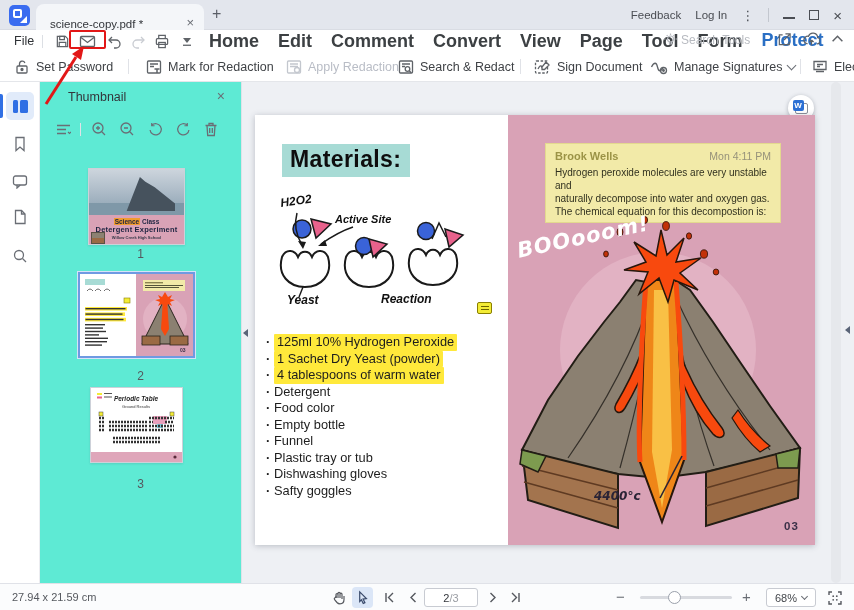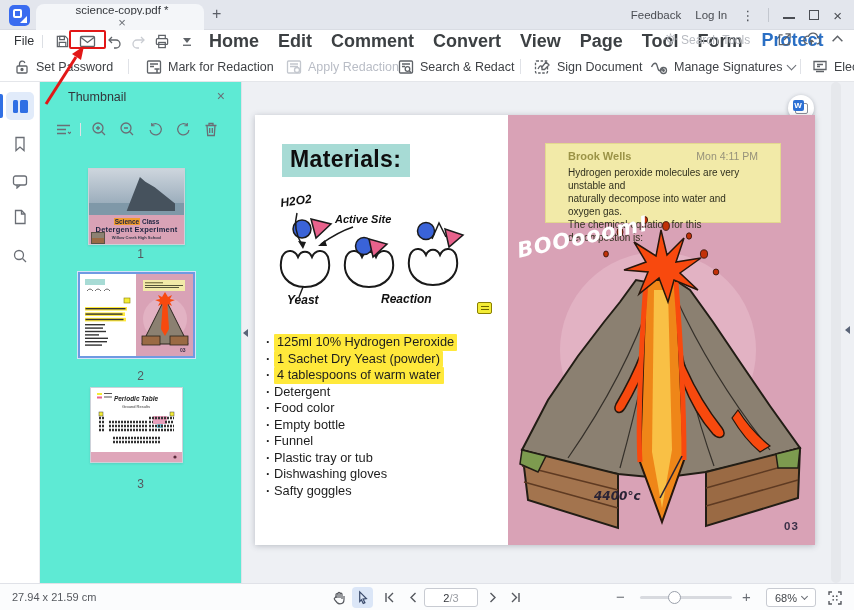--- a/index.html
+++ b/index.html
@@ -5,21 +5,21 @@
   * { margin:0; padding:0; box-sizing:border-box; }
   html,body { width:854px; height:610px; overflow:hidden; }
   body { font-family:"Liberation Sans", sans-serif; background:#eef0f4; position:relative; font-size:12px; color:#333; }
   svg { display:block; }
 
   
   .titlebar { position:relative; height:30px; background:#e3e6ed; border-bottom:1px solid #d9dce3; }
   .applogo { position:absolute; left:9px; top:5px; width:21px; height:21px; border-radius:5px; background:#3a6cf0; }
   .applogo span { position:absolute; left:4px; top:4px; width:9px; height:9px; border:2.2px solid #fff; border-radius:2px; }
   .applogo i { position:absolute; right:3px; bottom:3px; width:0; height:0; border-left:7px solid transparent; border-bottom:7px solid #fff; }
-  .tab { position:absolute; left:36px; top:4px; width:168px; height:26px; background:#f4f6f9; border-radius:8px 8px 0 0; display:flex; align-items:center; padding:0 10px 0 14px;flex-direction:column; }
+  .tab { position:absolute; left:36px; top:4px; width:168px; height:26px; background:#f4f6f9; border-radius:8px 8px 0 0; display:flex; align-items:flex-end; padding:0 10px 0 14px; }
   .tab-title { font-size:11.5px; color:#33363b; flex:1; white-space:nowrap; overflow:hidden; }
   .tab-close { color:#6a6e75; font-size:13px; cursor:default; }
   .newtab { position:absolute; left:212px; top:5px; font-size:16px; color:#5a5e66; }
   .tb-right { position:absolute; right:0; top:0; height:30px; display:flex; align-items:center; gap:14px; padding-right:12px; }
   .tb-link { font-size:11.5px; color:#4a4d53; }
   .tb-more { font-size:13px; color:#4a4d53; }
   .tb-sep { width:1px; height:14px; background:#c3c7cf; }
   .win-min { width:12px; height:2px; background:#4a4d53; margin-top:5px; }
   .win-max { width:10px; height:10px; border:1.4px solid #4a4d53; }
   .win-close { font-size:15px; color:#4a4d53; }
@@ -84,21 +84,21 @@
   .hand { font-family:"DejaVu Sans", sans-serif; font-style:italic; font-weight:700; }
 
   .note-icon { position:absolute; left:222px; top:187px; width:15px; height:12px; background:#f3ec35; border:1.3px solid #8a7f00; border-radius:2px; }
   .note-icon::before { content:""; position:absolute; left:3px; top:3px; width:8px; height:1.3px; background:#6c6300; box-shadow:0 3px 0 #6c6300; }
 
   .mat-list { position:absolute; left:11px; top:219px; line-height:16.5px; font-size:12.8px; color:#1d1d1d; white-space:nowrap; }
   .mli { display:flex; align-items:center; }
   .mli .b { width:8px; color:#1d1d1d; font-weight:700; }
   .mli .hl { background:#ffe93b; padding:0 3px; border-radius:1px; }
 
-  .sticky { position:absolute; left:37px; top:28px; width:236px; height:80px; background:#f2eaa8; border:1px solid #e3d98f; padding:6px 22px; }
+  .sticky { position:absolute; left:37px; top:28px; width:236px; height:80px; background:#f2eaa8; border:1px solid #e3d98f; padding:6px 9px; }
   .sticky-head { display:flex; justify-content:space-between; }
   .sticky-author { font-size:11px; font-weight:700; color:#9b9346; }
   .sticky-time { font-size:10.5px; color:#96927a; }
   .sticky-body { margin-top:4px; font-size:10px; line-height:13px; color:#31311f; }
 
   .volcano { position:absolute; left:0; top:95px; }
   .boom { position:absolute; left:8px; top:110px; color:#fff; font-size:21px; transform:rotate(-12deg); letter-spacing:1px; }
   .temp { position:absolute; left:86px; top:374px; color:#2a2335; font-size:12px; }
   .pgnum { position:absolute; left:276px; top:405px; color:#3b3148; font-size:11.5px; font-weight:700; letter-spacing:1px; }
 

